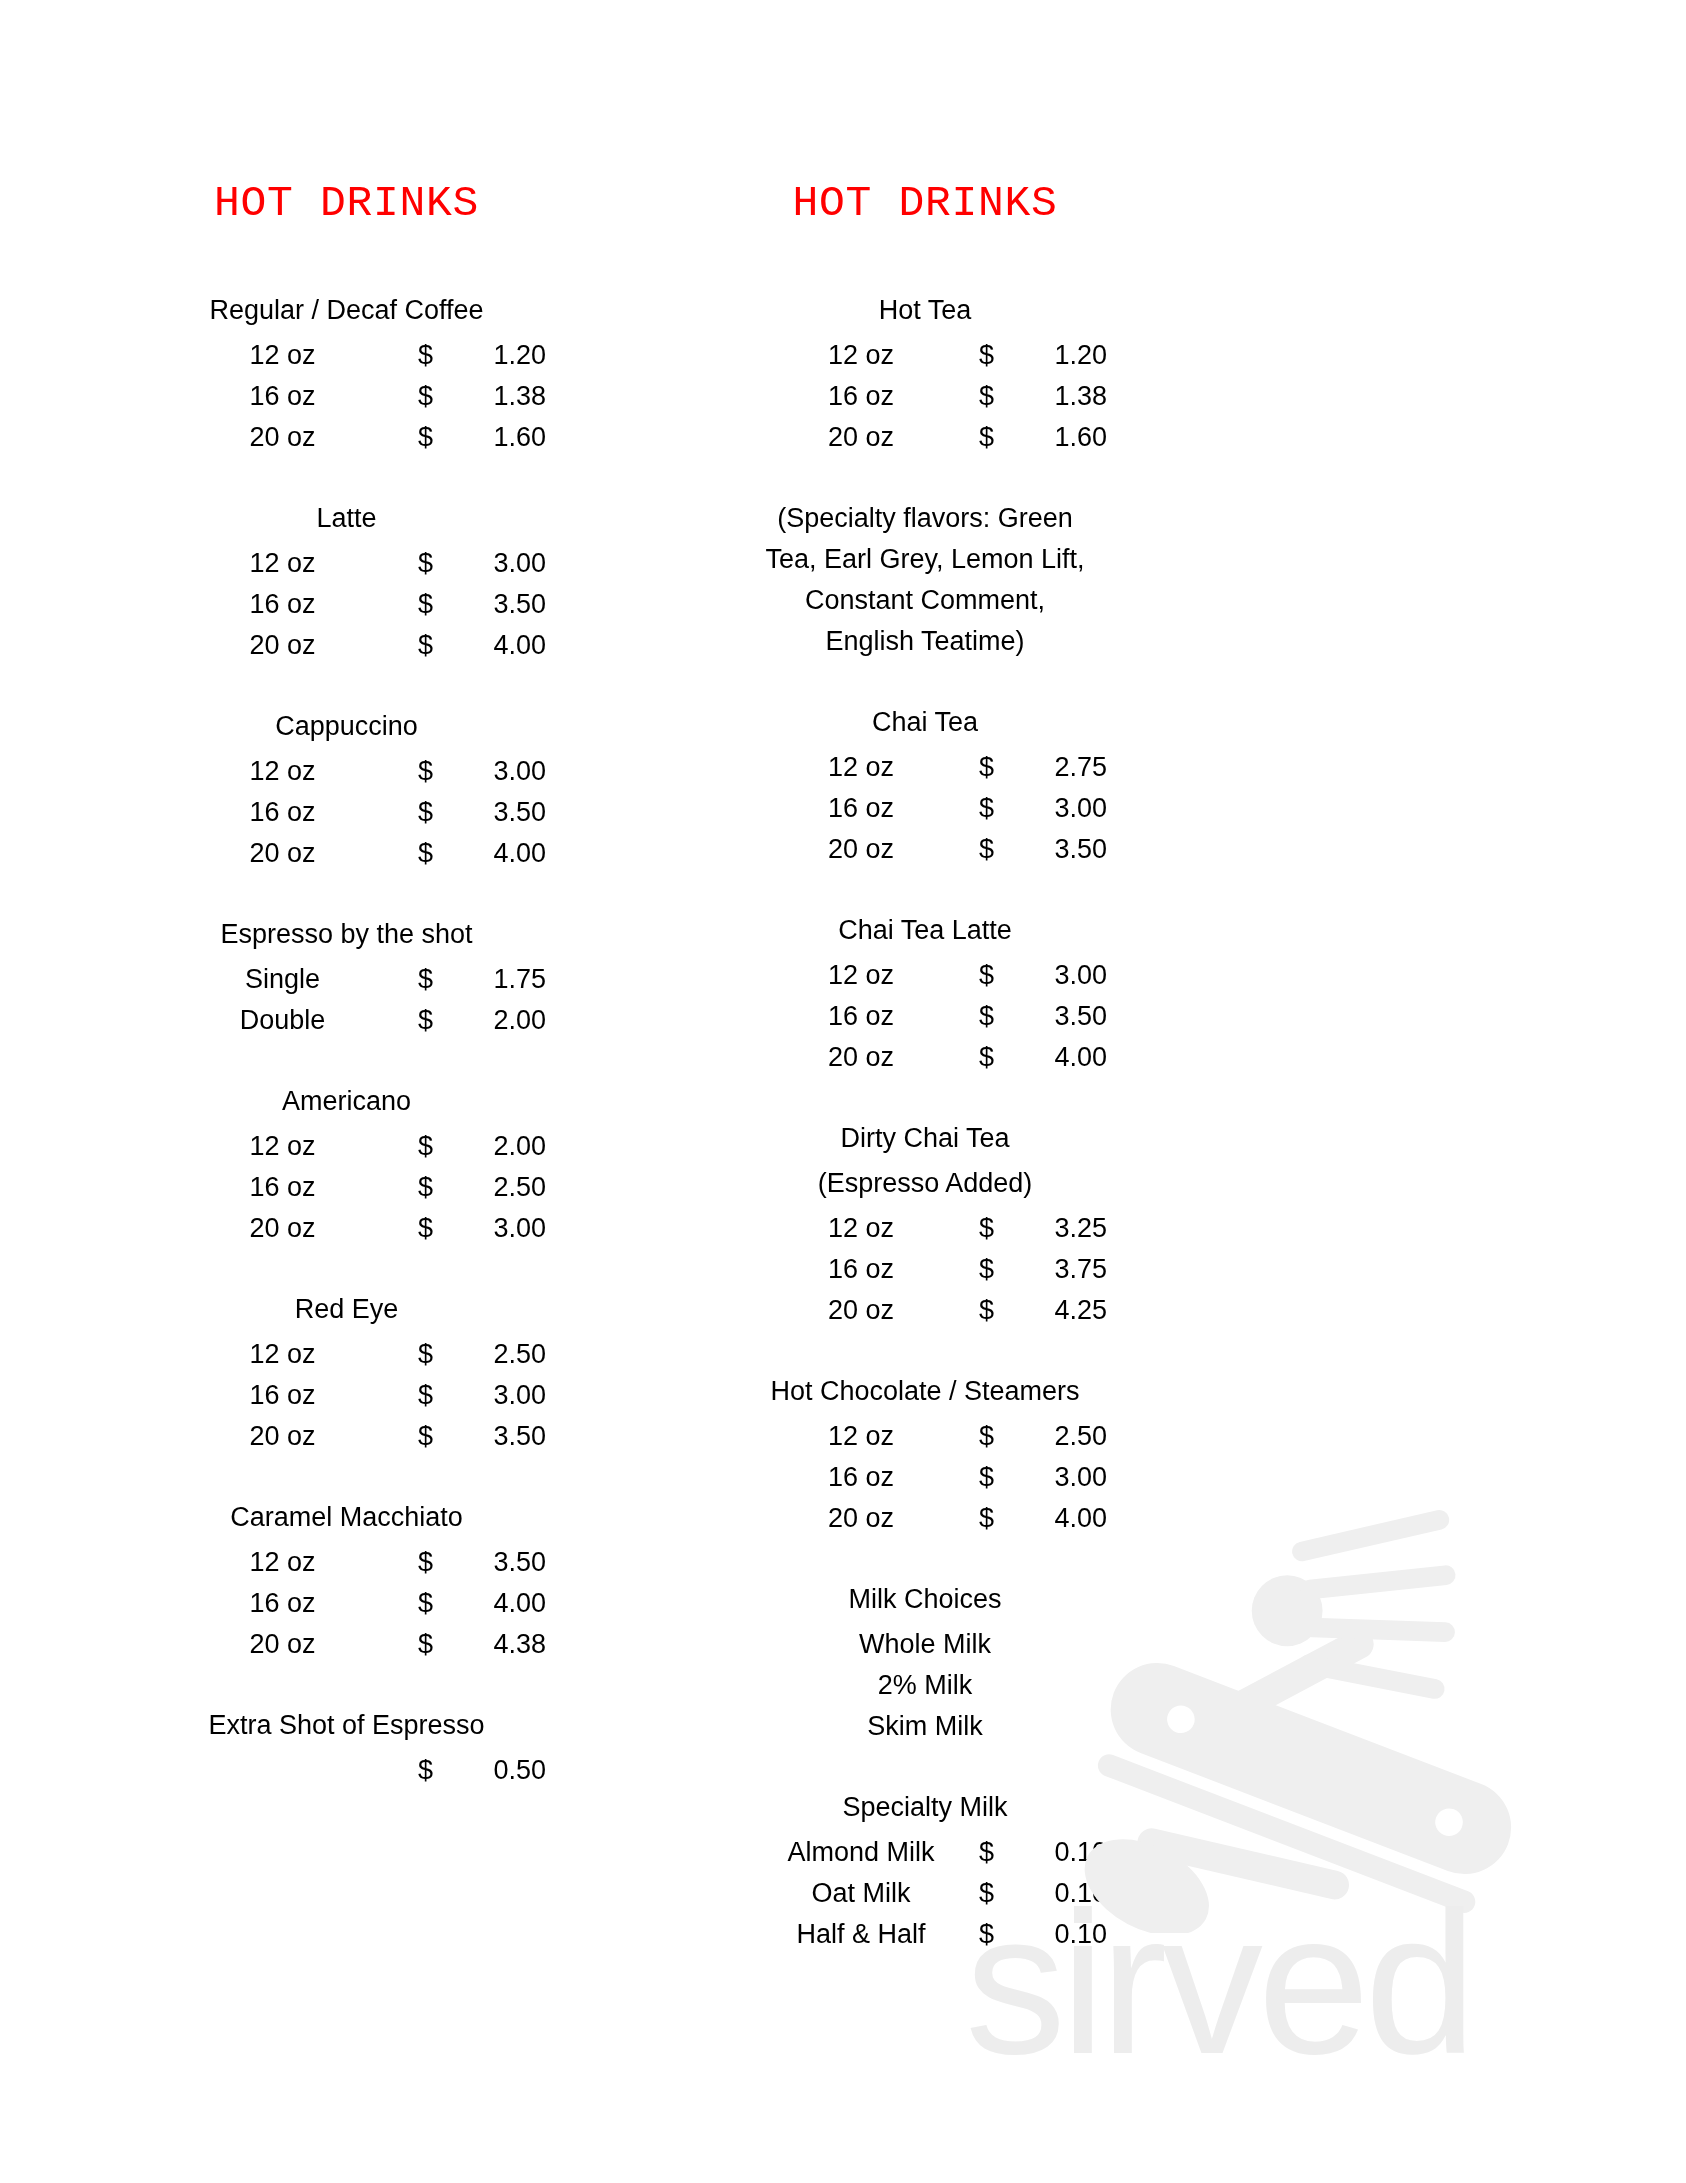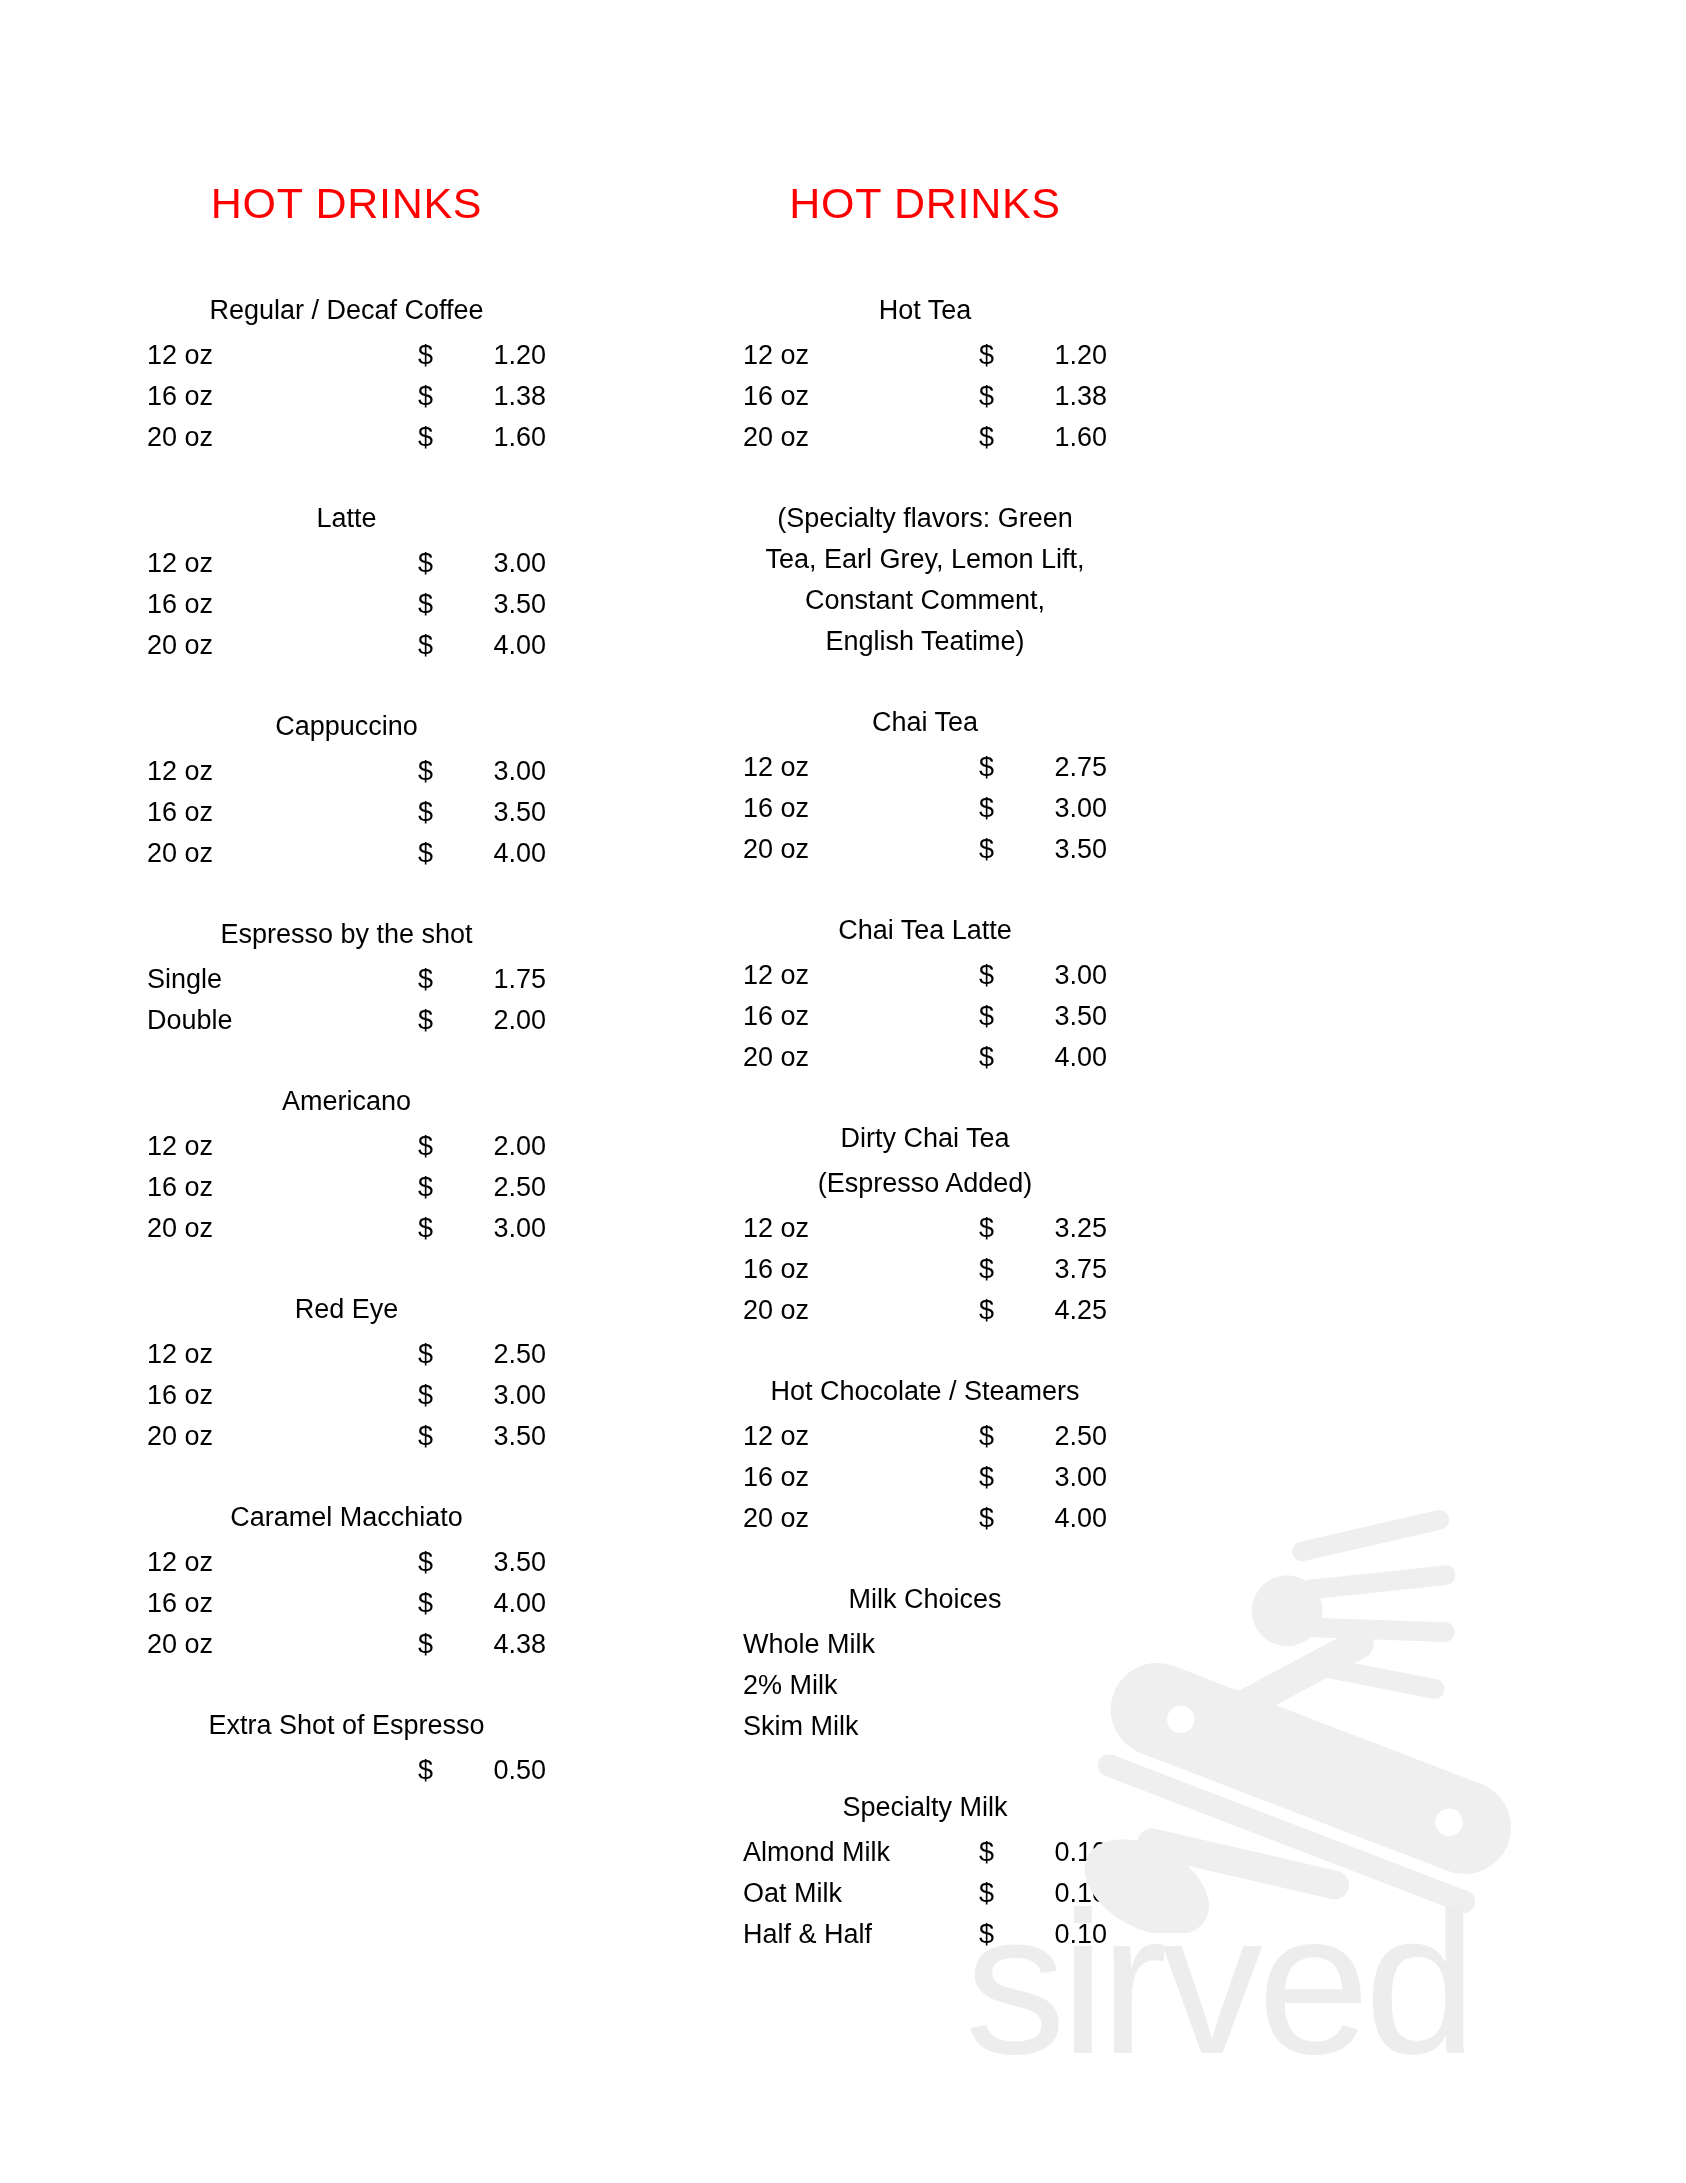--- a/index.html
+++ b/index.html
@@ -16,41 +16,42 @@
   .col-left{left:147px;width:399px;}
   .col-right{left:743px;width:364px;}
   .menu-title{
     font-size:43px;
     line-height:45px;
     font-weight:400;
     color:#ff0000;
     text-align:center;
     margin:0 0 64px 0;
     letter-spacing:0.7px;
+    font-family:Liberation Mono, monospace;
   }
   .section{margin-top:40px;}
   .section.first{margin-top:0;}
   .heading{
     font-size:27px;
     line-height:41px;
     text-align:center;
     margin:4px;
   }
   .note-line{
     font-size:27px;
     line-height:41px;
     text-align:center;
   }
   .row{
     display:flex;
     align-items:baseline;
     font-size:27px;
     line-height:41px;
   }
-  .row .label{flex:1;text-align:left;white-space:nowrap;}
+  .row .label{flex:1;text-align:center;white-space:nowrap;}
   .row .dollar{width:34px;text-align:left;}
   .row .price{width:94px;text-align:right;}
   .watermark-logo{
     position:absolute;
     left:1076px;
     top:1501px;
     width:459px;
     height:432px;
   }
   .watermark-text{

